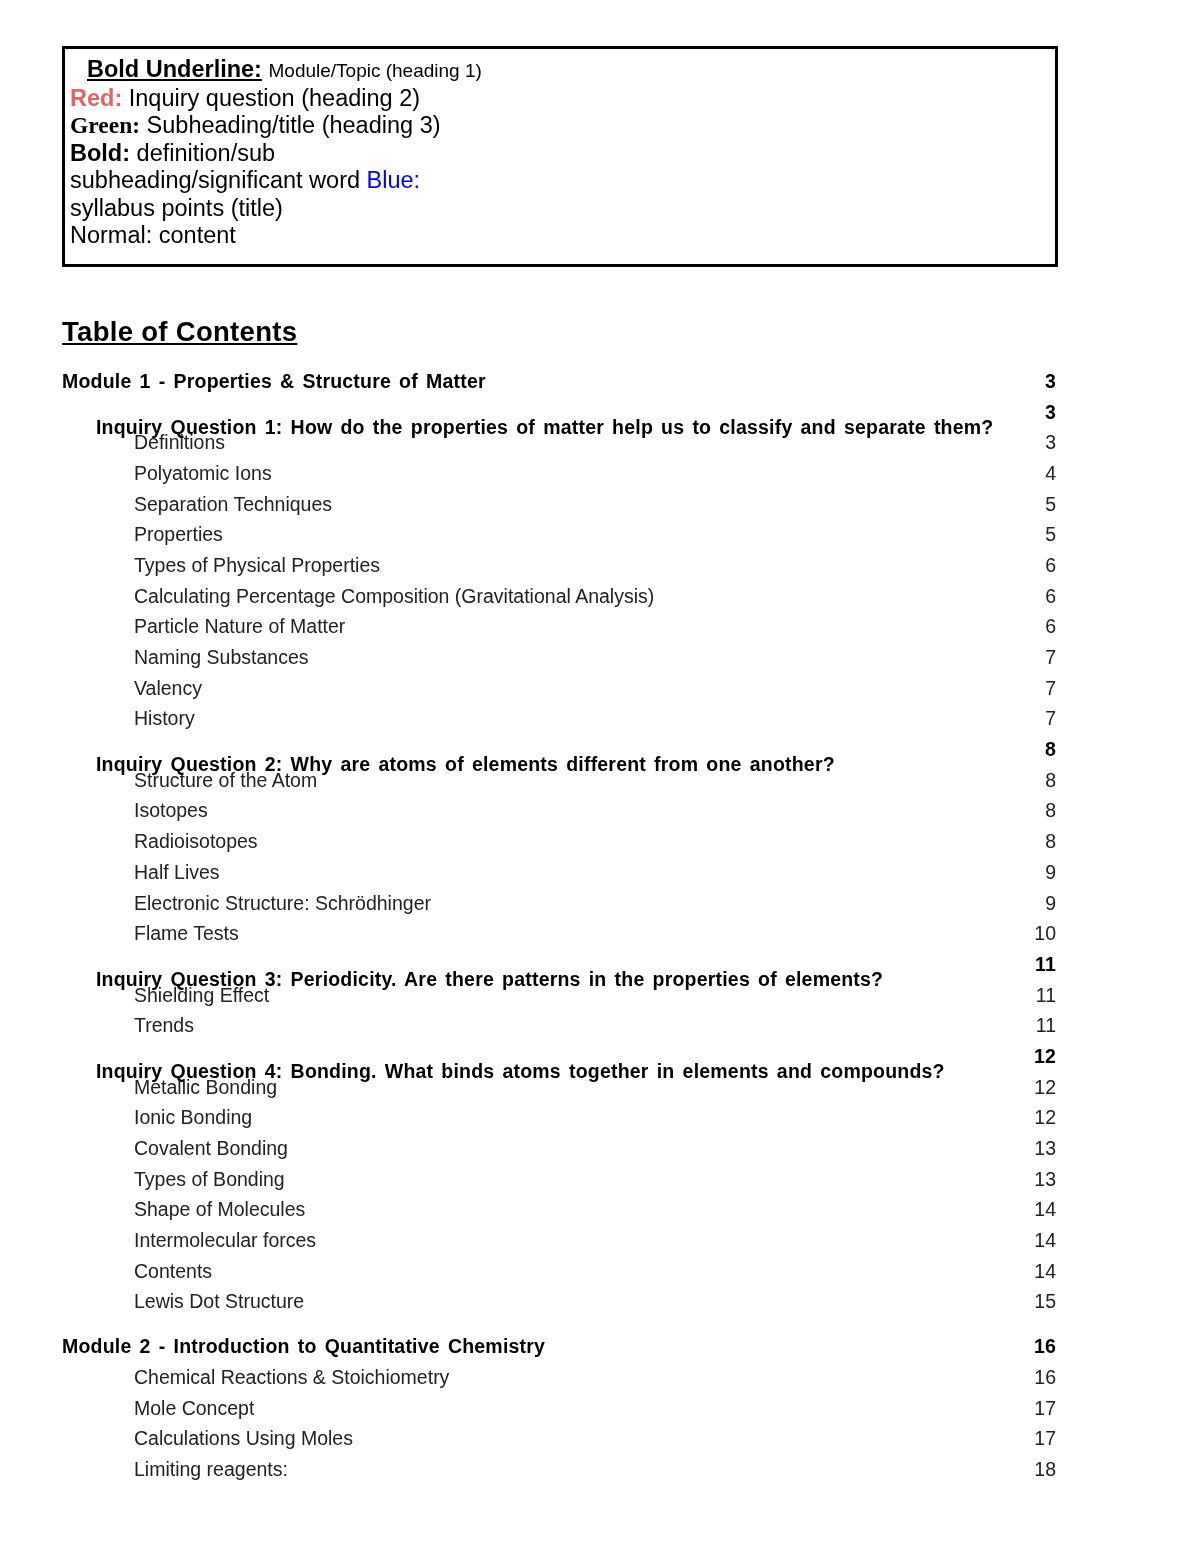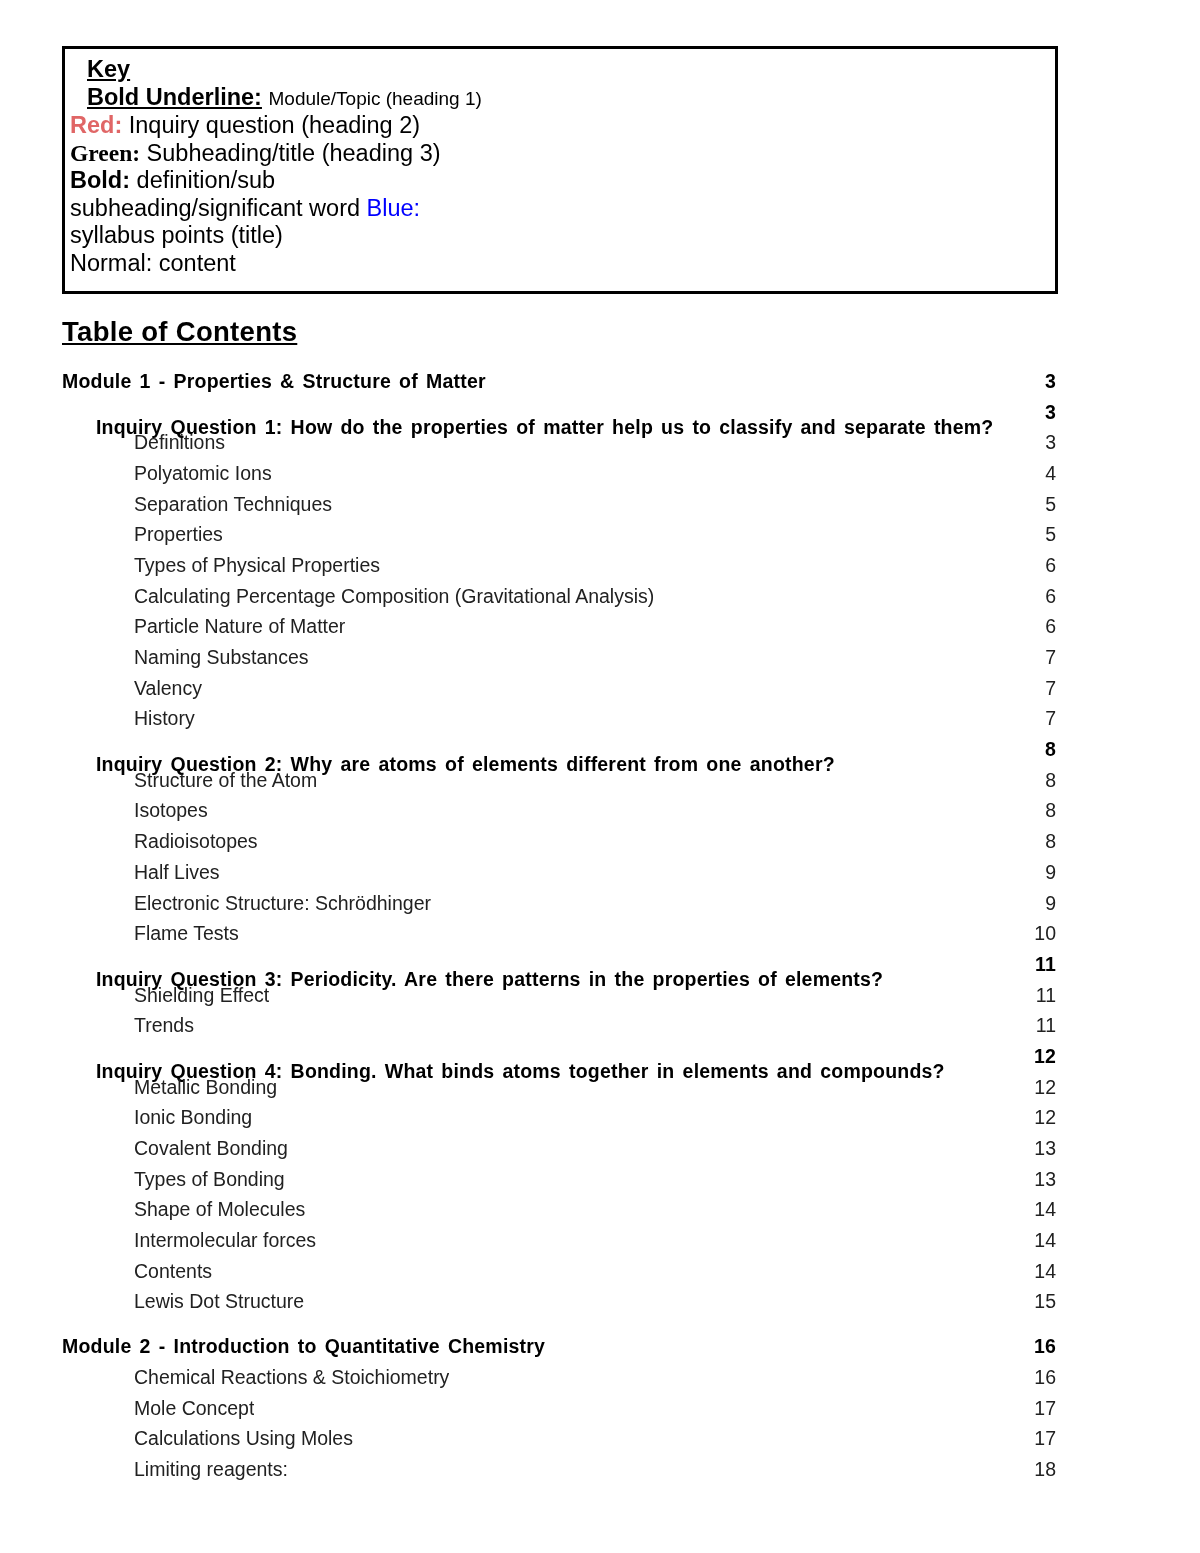--- a/index.html
+++ b/index.html
@@ -76,21 +76,20 @@
   .toc-entry-page {
     flex: 0 0 auto;
     text-align: right;
   }
 </style>
 </head>
 <body>
 
 <div class="page">
   <div class="key-box" id="keyBox">
-      <div class="key-line indent"><span class="seg-bold_underline">Key</span></div>
       <div class="key-line indent"><span class="seg-bold_underline">Bold Underline:</span><span class="seg-normal"> </span><span class="seg-small">Module/Topic (heading 1)</span></div>
       <div class="key-line"><span class="seg-red" style="color: rgb(224, 102, 102); margin-top: 16px;">Red:</span><span class="seg-normal"> Inquiry question (heading 2)</span></div>
       <div class="key-line"><span class="seg-green" style="color: #000000; font-family: Liberation Serif, serif;">Green:</span><span class="seg-normal"> Subheading/title (heading 3)</span></div>
       <div class="key-line"><span class="seg-bold">Bold:</span><span class="seg-normal"> definition/sub</span></div>
       <div class="key-line"><span class="seg-normal">subheading/significant word </span><span class="seg-blue" style="color: rgb(0, 0, 255);">Blue:</span></div>
       <div class="key-line"><span class="seg-normal">syllabus points (title)</span></div>
       <div class="key-line"><span class="seg-normal">Normal: content</span></div>
     </div>
   <h1 class="toc-title">Table of Contents</h1>
   <div class="toc" id="tocList">

